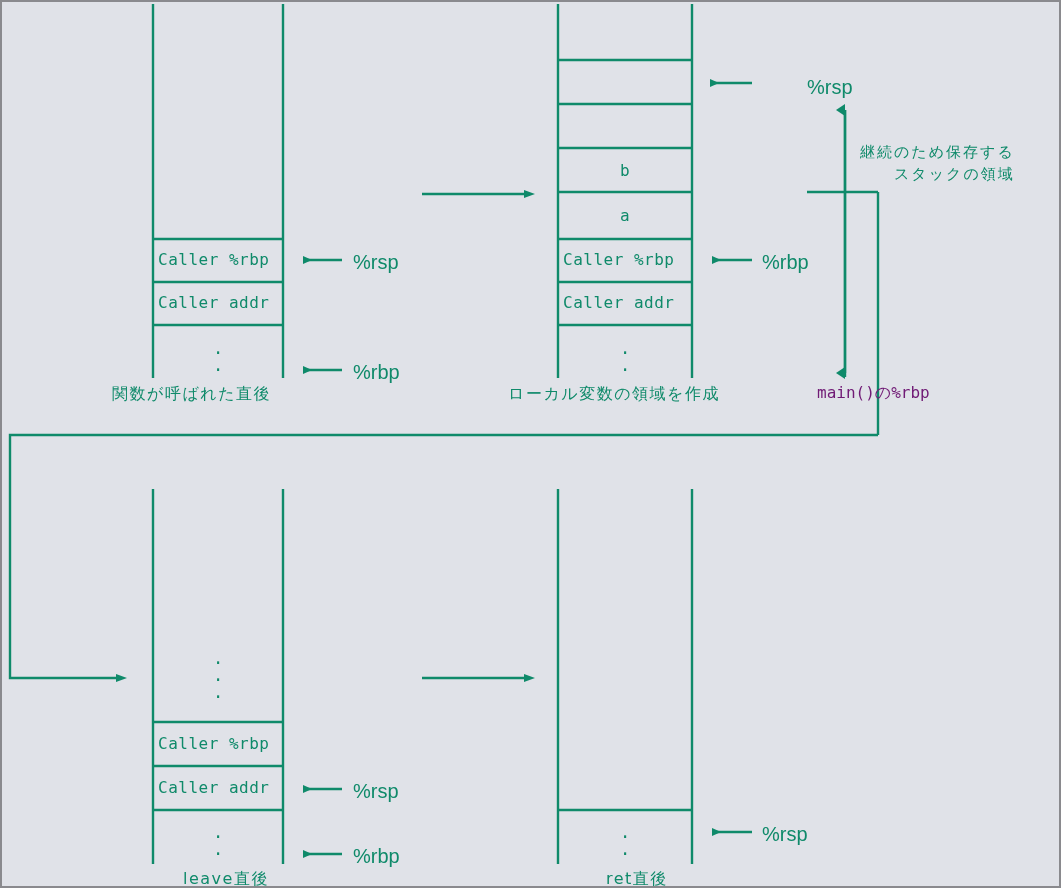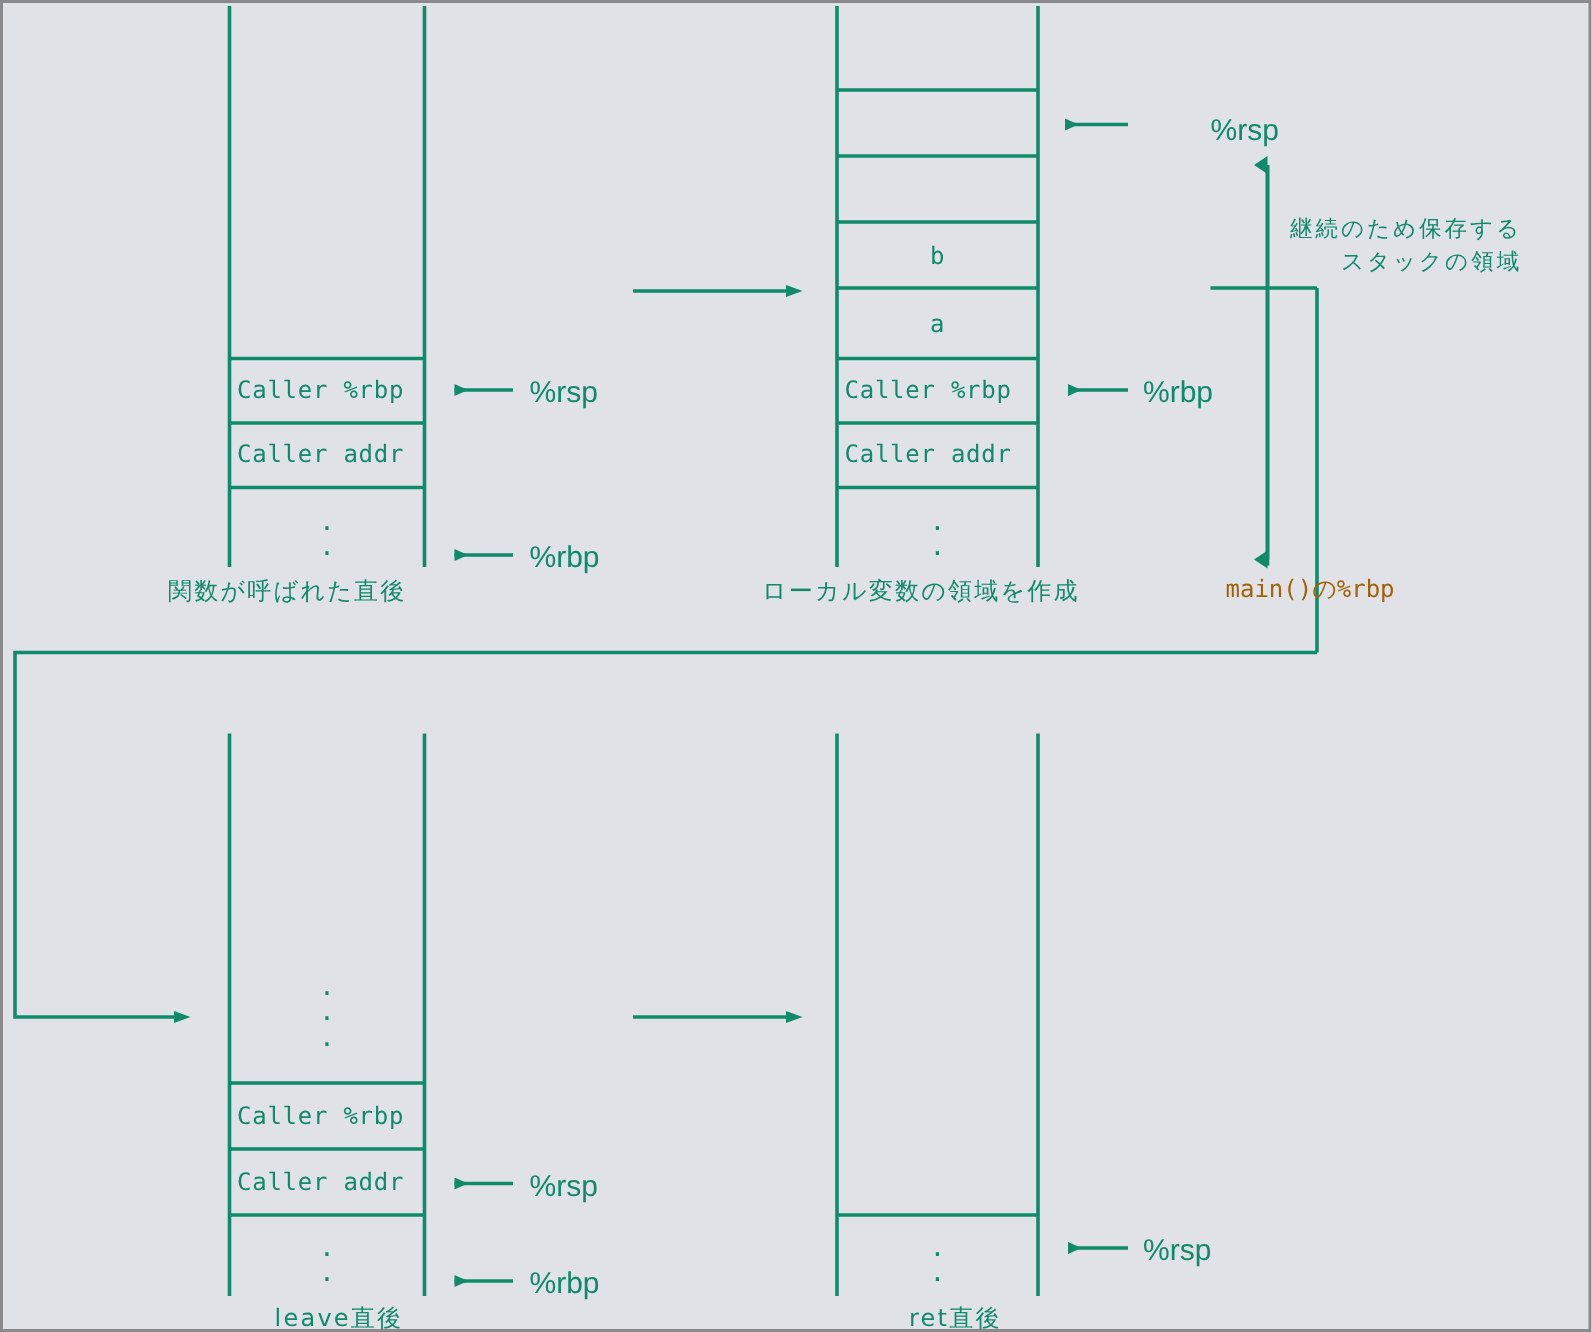--- a/index.html
+++ b/index.html
@@ -38,21 +38,21 @@
     position:absolute;
     color:#0f8a6a;
     font-family:"DejaVu Sans", sans-serif;
     font-size:16px;
     white-space:nowrap;
     line-height:1.25;
     letter-spacing:1.5px;
   }
   .caption-mono {
     position:absolute;
-    color:#a16207;
+    color:#701a75;
     font-family:"DejaVu Sans Mono", monospace;
     font-size:16px;
     white-space:nowrap;
     line-height:1;
     letter-spacing:0px;
   }
   .annot {
     position:absolute;
     color:#0f8a6a;
     font-family:"DejaVu Sans", sans-serif;

